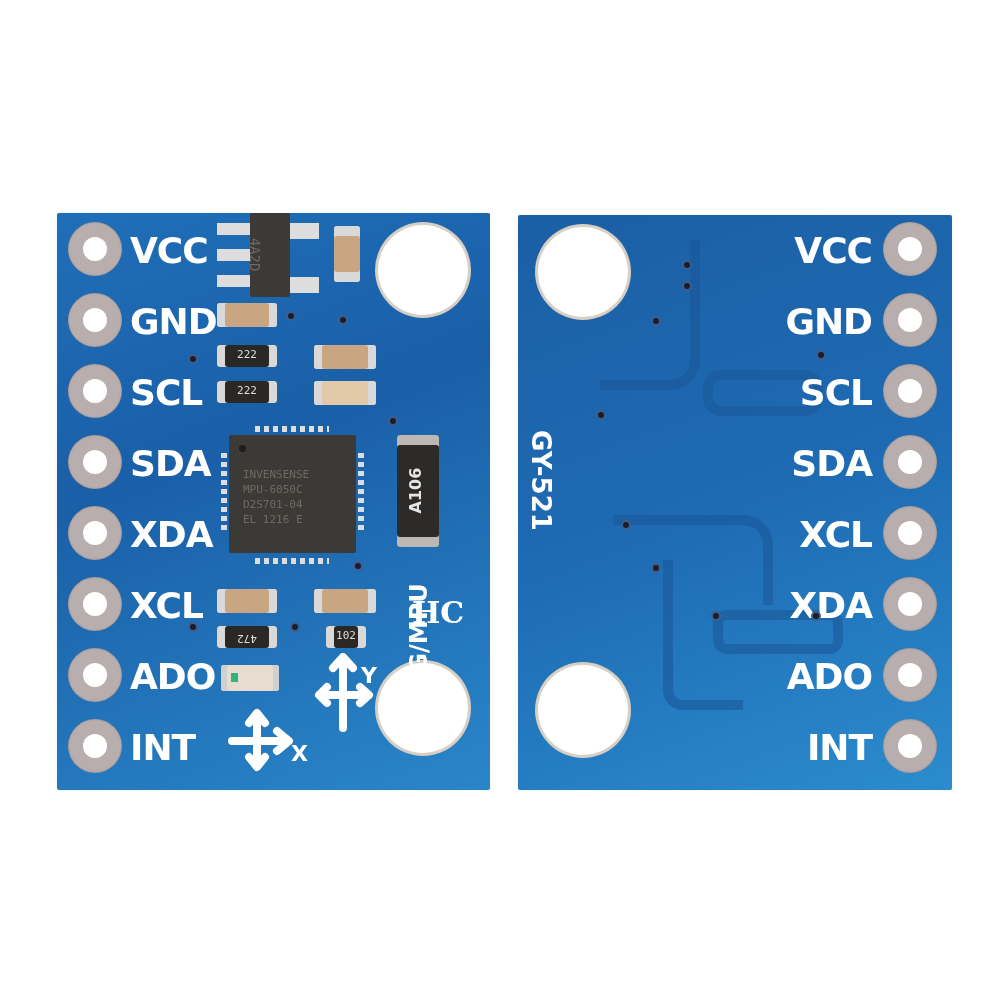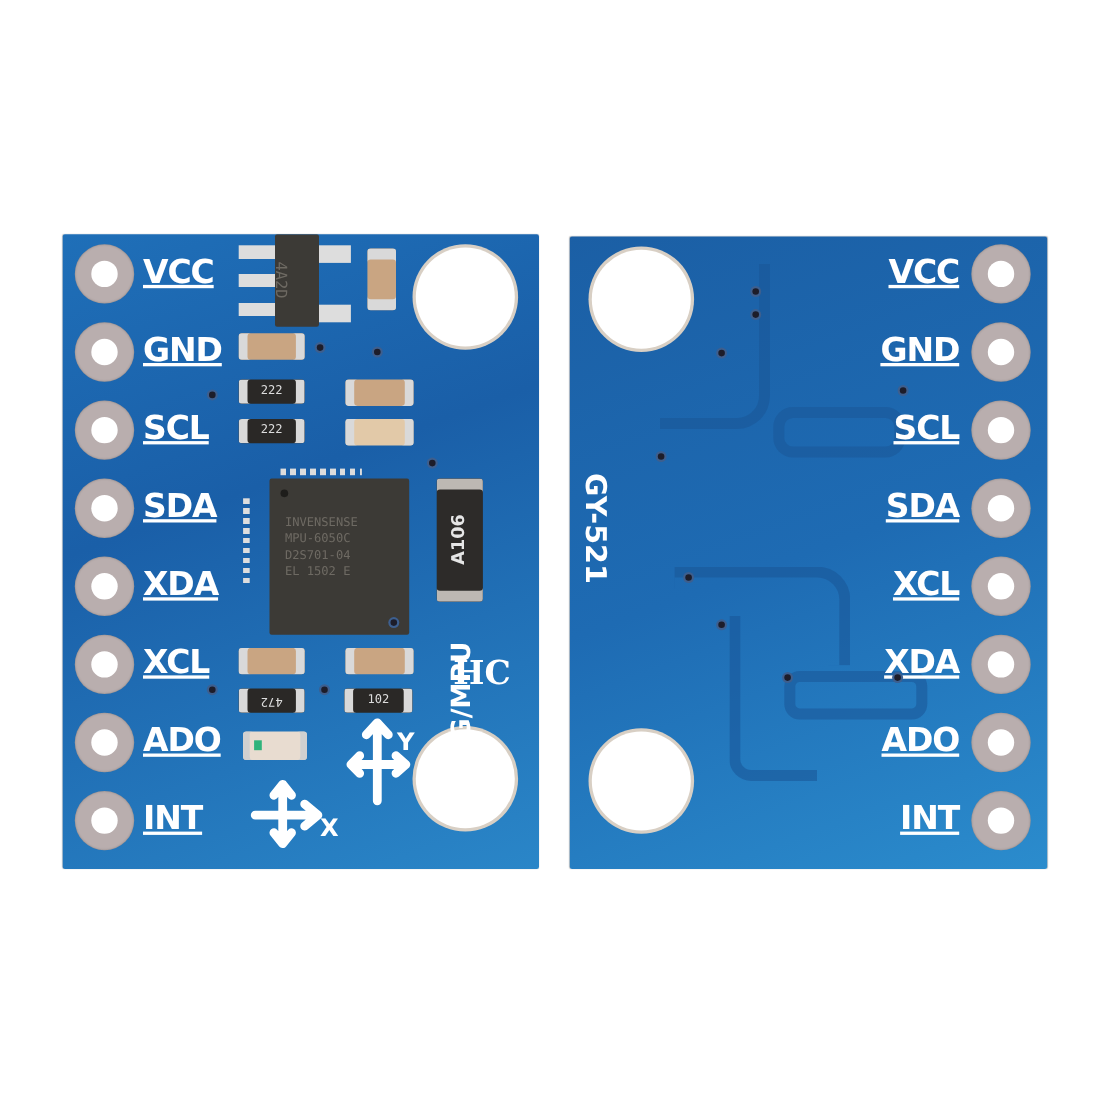--- a/index.html
+++ b/index.html
@@ -8,21 +8,21 @@
   .board { position:absolute; background:linear-gradient(160deg,#1f6fb8 0%,#1a5fa8 40%,#2a86c8 100%);
            border-radius:2px; box-shadow:0 0 1px rgba(0,0,0,0.3); overflow:hidden; }
   #front { left:57px; top:213px; width:433px; height:577px; }
   #back  { left:518px; top:215px; width:434px; height:575px;
            background:linear-gradient(160deg,#1b5fa5 0%,#1e6bb3 50%,#2b8ccd 100%); }
   .pad { position:absolute; width:54px; height:54px; border-radius:50%; background:#b9aeae;
          box-shadow:inset 0 0 2px rgba(0,0,0,0.3); }
   .pad::after { content:""; position:absolute; left:15px; top:15px; width:24px; height:24px;
                 border-radius:50%; background:#fff; }
   .pin-label { position:absolute; color:#fff; font-family:"DejaVu Sans", sans-serif; font-weight:bold;
-               font-size:30px; letter-spacing:-1px; line-height:1;text-decoration:underline; }
+               font-size:36px; letter-spacing:-1px; line-height:1; }
   .hole { position:absolute; width:90px; height:90px; border-radius:50%; background:#fff;
           box-shadow:0 0 0 3px #d8cfc4; }
   .smd { position:absolute; border-radius:3px; background:#c9a582;
          box-shadow:inset 8px 0 0 #d9d9d9, inset -8px 0 0 #d9d9d9; }
   .res { position:absolute; border-radius:3px; background:#2a2826;
          box-shadow:inset 8px 0 0 #d9d9d9, inset -8px 0 0 #d9d9d9; color:#ddd;
          font-family:"DejaVu Sans Mono", monospace; font-size:11px; text-align:center; line-height:20px; }
   .chip { position:absolute; background:#3c3a36; border-radius:2px; }
   .chip-text { position:absolute; color:#6e6a63; font-family:"DejaVu Sans Mono", monospace; font-size:11px; line-height:15px; }
   .legs-h { position:absolute; height:6px; background:repeating-linear-gradient(90deg,#ddd 0 5px, transparent 5px 9px); }
@@ -77,38 +77,38 @@
   <div class="smd" style="left:160px;top:90px;width:60px;height:24px"></div>
   <div class="res" style="left:160px;top:132px;width:60px;height:22px">222</div>
   <div class="smd" style="left:257px;top:132px;width:62px;height:24px"></div>
   <div class="res" style="left:160px;top:168px;width:60px;height:22px">222</div>
   <div class="smd" style="left:257px;top:168px;width:62px;height:24px;background:#e2c9a8"></div>
 
   <div class="legs-h" style="left:198px;top:213px;width:74px"></div>
   <div class="legs-h" style="left:198px;top:345px;width:74px"></div>
   <div class="legs-v" style="left:164px;top:240px;height:80px"></div>
   <div class="legs-v" style="left:301px;top:240px;height:80px"></div>
-  <div class="chip" style="left:188px;top:222px;width:127px;height:142px">
+  <div class="chip" style="left:172px;top:222px;width:127px;height:118px">
     <div style="position:absolute;left:10px;top:10px;width:7px;height:7px;border-radius:50%;background:#1e1d1b"></div>
     <div class="chip-text" style="left:14px;top:32px">INVENSENSE</div>
     <div class="chip-text" style="left:14px;top:47px">MPU-6050C</div>
     <div class="chip-text" style="left:14px;top:62px">D2S701-04</div>
-    <div class="chip-text" style="left:14px;top:77px">EL 1502 E</div>
+    <div class="chip-text" style="left:14px;top:77px">EL 1216 E</div>
   </div>
 
   <div class="tant" style="left:340px;top:222px;width:42px;height:112px">
     <div class="tant-text" style="left:-4px;top:46px">A106</div>
   </div>
 
   <div class="vert-label" style="left:350px;top:485px;transform:rotate(-90deg);transform-origin:left top">ITG/MPU</div>
 
   <div class="smd" style="left:160px;top:376px;width:60px;height:24px"></div>
   <div class="smd" style="left:257px;top:376px;width:62px;height:24px"></div>
   <div class="res" style="left:160px;top:413px;width:60px;height:22px;transform:rotate(180deg)">472</div>
-  <div class="res" style="left:256px;top:413px;width:62px;height:22px">102</div>
+  <div class="res" style="left:269px;top:413px;width:40px;height:22px">102</div>
   <div class="led" style="left:164px;top:452px;width:58px;height:26px"></div>
 
   <div class="hc" style="left:355px;top:382px">HC</div>
 
   <svg style="position:absolute;left:170px;top:490px" width="80" height="70" viewBox="0 0 80 70">
     <path d="M5 38 L60 38 M50 28 L62 38 L50 48 M30 12 L30 62 M22 20 L30 10 L38 20 M22 54 L30 64 L38 54" stroke="#fff" stroke-width="8" fill="none" stroke-linecap="round" stroke-linejoin="round"></path>
   </svg>
   <div class="axis-label" style="left:234px;top:528px">X</div>
   <svg style="position:absolute;left:256px;top:440px" width="70" height="80" viewBox="0 0 70 80">
     <path d="M30 5 L30 75 M20 15 L30 4 L40 15 M8 42 L55 42 M14 34 L6 42 L14 50 M47 34 L56 42 L47 50" stroke="#fff" stroke-width="8" fill="none" stroke-linecap="round" stroke-linejoin="round"></path>

